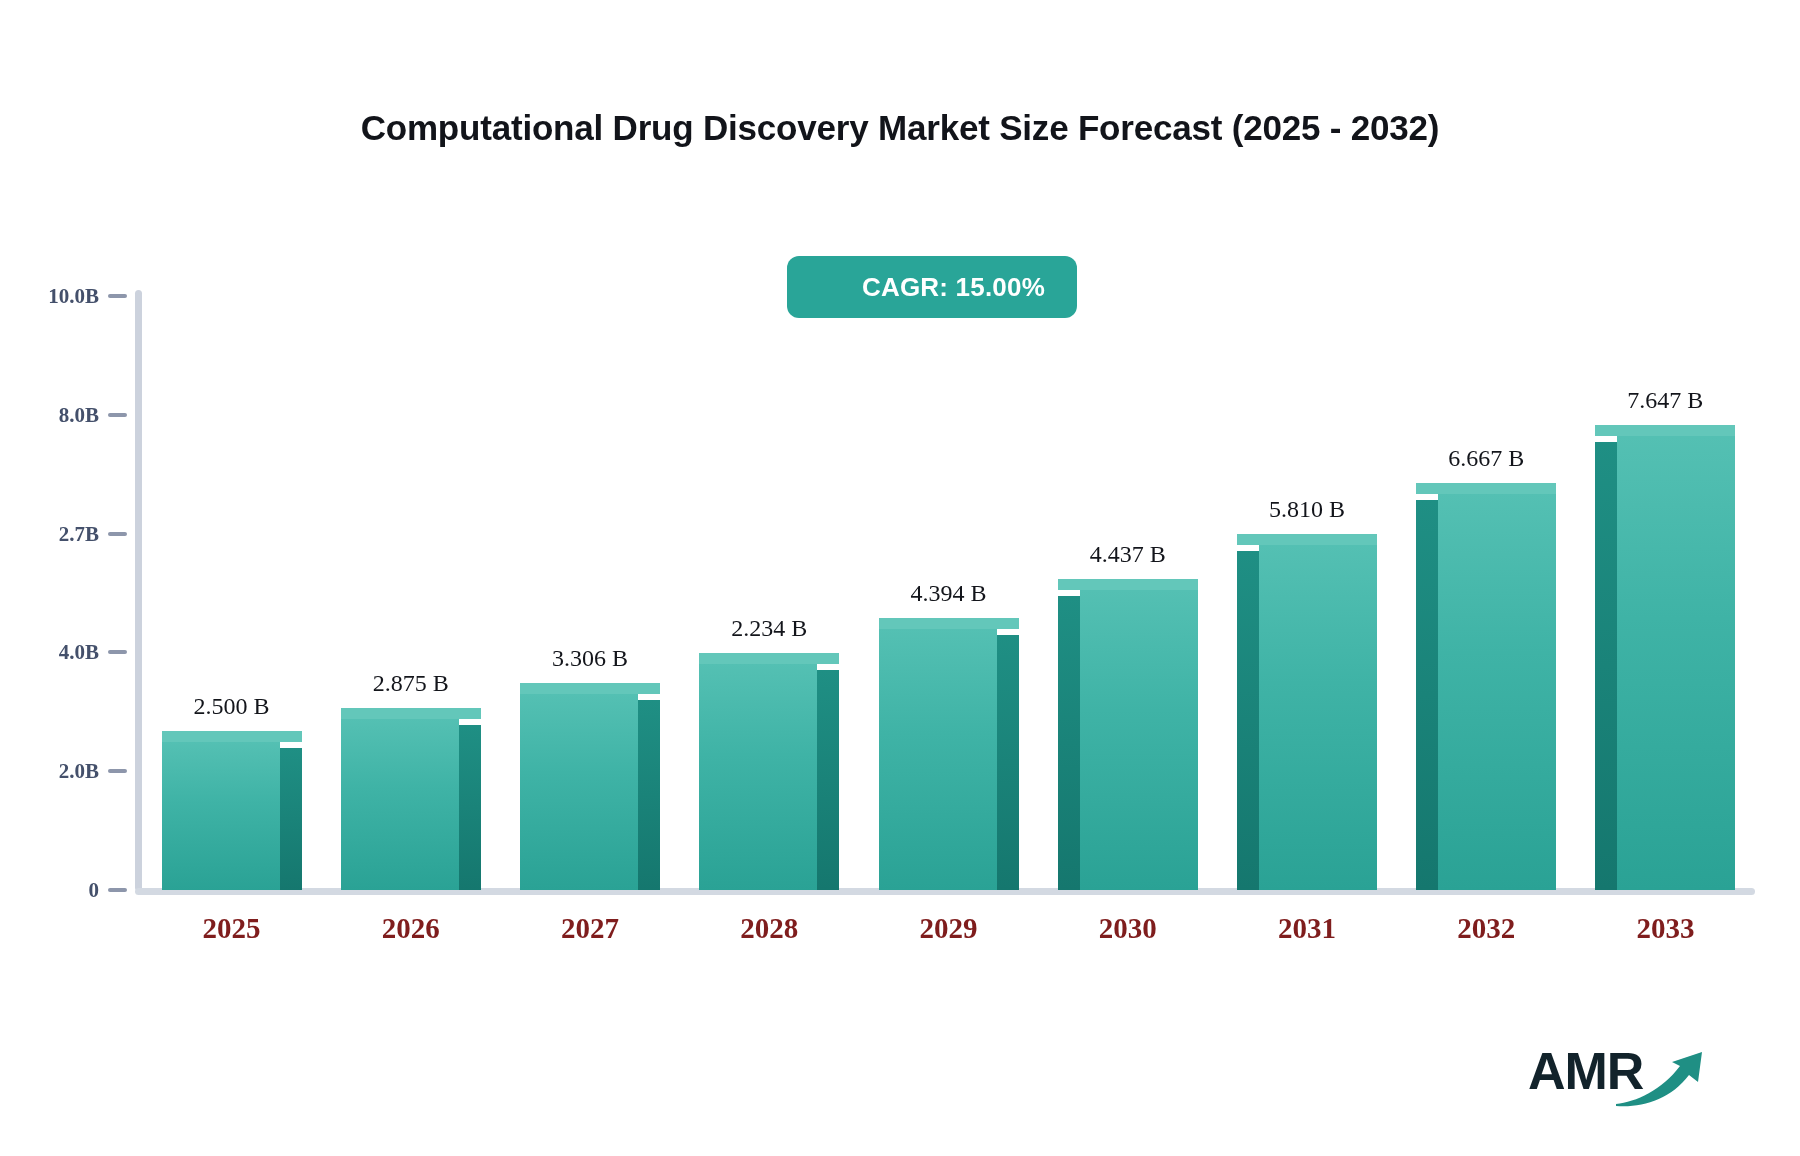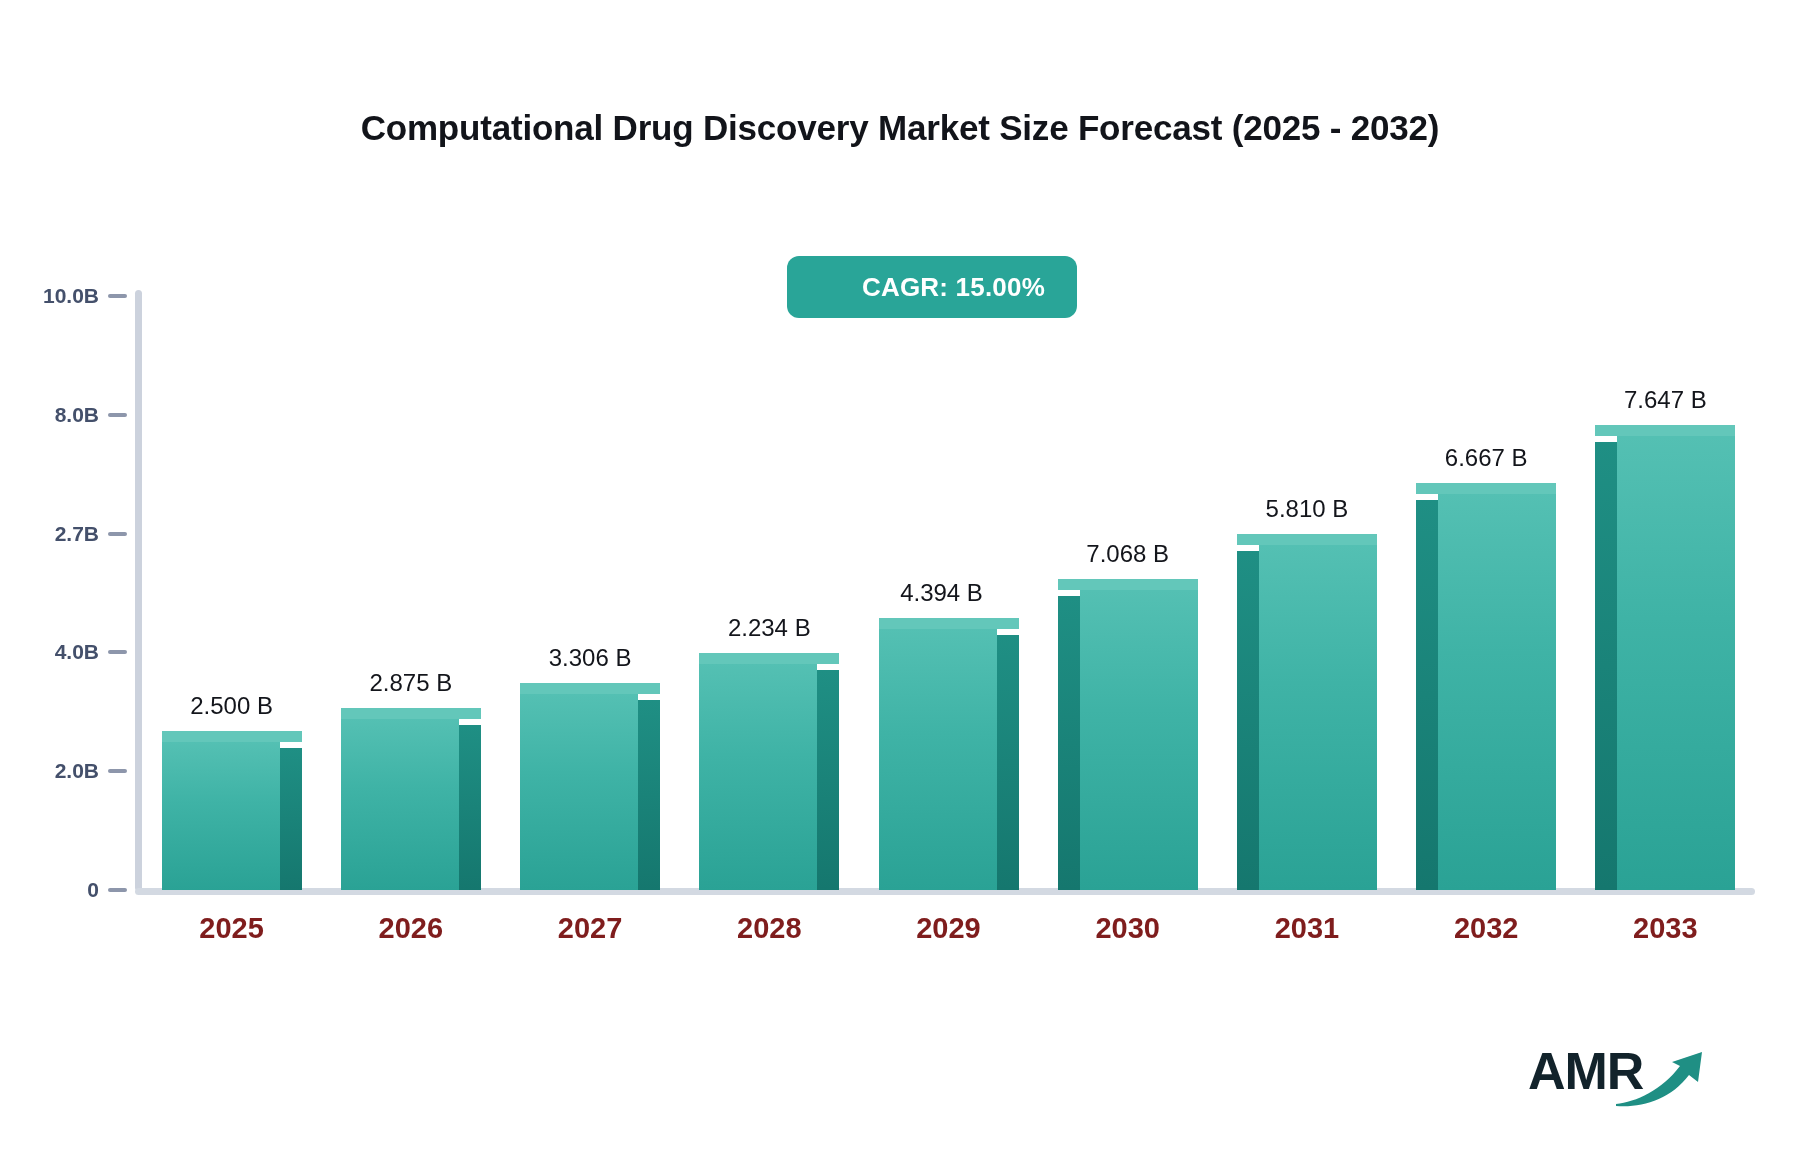--- a/index.html
+++ b/index.html
@@ -67,20 +67,21 @@
   }
 
   
   
   #plot {
     position: absolute;
     left: 0;
     top: 0;
     width: 1432px;
     height: 1156px;
+    font-family: Liberation Serif, serif;
   }
 
   #y-axis-line {
     position: absolute;
     left: 135px;
     top: 290px;
     width: 7px;
     height: 601px;
     background: #ccd2dd;
     border-radius: 4px;
@@ -280,29 +281,29 @@
             <div class="bar-face" style="height: 226.433px;"></div>
           </div>
           <div class="bar-value" style="bottom: 248.433px; left: 70px;">2.234 B</div>
         </div>
         <div class="bar-group" style="left: 878.5px; width: 118px;">
           <div class="bar-wrap" style="width: 118px; height: 261.004px;">
             <div class="bar-side right" style="height: 255.004px;"></div>
             <div class="bar-top right"></div>
             <div class="bar-face" style="height: 261.004px;"></div>
           </div>
-          <div class="bar-value" style="bottom: 283.004px; left: 63px;">4.394 B</div>
+          <div class="bar-value" style="bottom: 283.004px; left: 70px;">4.394 B</div>
         </div>
         <div class="bar-group" style="left: 1079.72px; width: 118px;">
           <div class="bar-wrap" style="width: 118px; height: 300.326px;">
             <div class="bar-side left" style="height: 294.326px;"></div>
             <div class="bar-top left"></div>
             <div class="bar-face" style="height: 300.326px;"></div>
           </div>
-          <div class="bar-value" style="bottom: 322.326px; left: 48px;">7.068 B</div>
+          <div class="bar-value" style="bottom: 322.326px; left: 48px;">4.437 B</div>
         </div>
         <div class="bar-group" style="left: 1258.94px; width: 118px;">
           <div class="bar-wrap" style="width: 118px; height: 345.114px;">
             <div class="bar-side left" style="height: 339.114px;"></div>
             <div class="bar-top left"></div>
             <div class="bar-face" style="height: 345.114px;"></div>
           </div>
           <div class="bar-value" style="bottom: 367.114px; left: 48px;">5.810 B</div>
         </div>
         <div class="bar-group" style="left: 1438.17px; width: 118px;">

